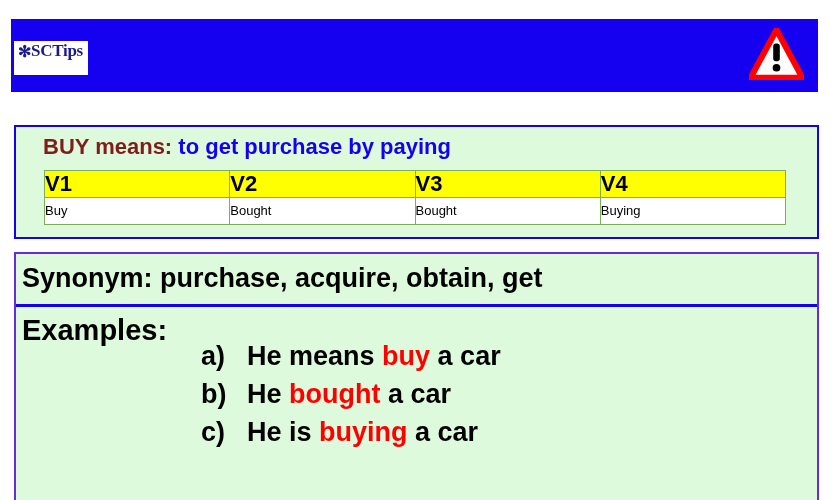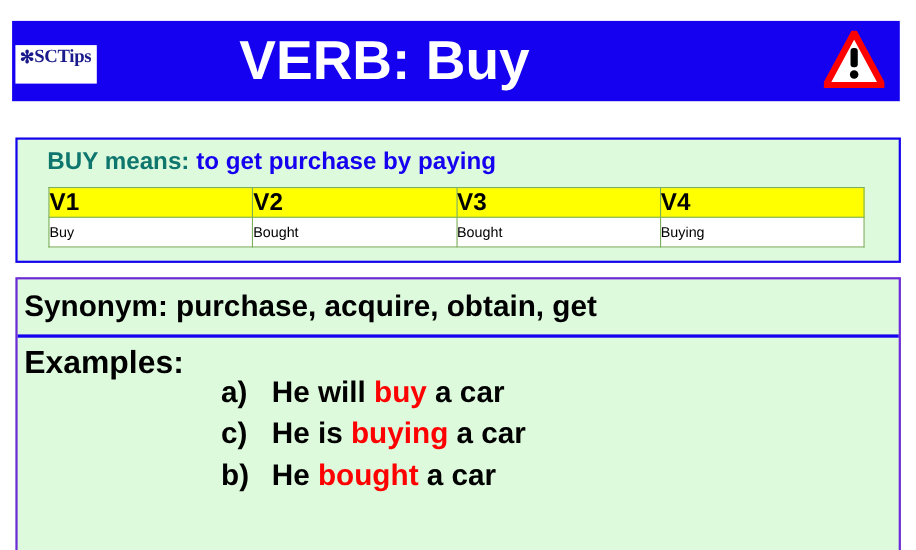--- a/index.html
+++ b/index.html
@@ -80,21 +80,21 @@
   }
   .means-line {
     position: absolute;
     left: 27px;
     top: 6px;
     font-size: 22px;
     font-weight: bold;
     line-height: 28px;
     white-space: nowrap;
   }
-  .means-label { color: #0f766e; }
+  .means-label { color: #7f1d1d; }
   .means-value { color: #1500f0; }
 
   .verb-table {
     position: absolute;
     left: 28px;
     top: 43px;
     width: 742px;
     border-collapse: collapse;
     table-layout: fixed;
   }
@@ -183,21 +183,20 @@
 </style>
 </head>
 <body>
 
 <div class="header-bar">
 
   <div class="brand-logo">
     <span class="brand-star">✻</span><span>SCTips</span>
   </div>
 
-  <div class="header-title">VERB: Buy</div>
 
   <svg class="warning-icon" viewBox="0 0 100 94">
     <polygon points="50,3 97,90 3,90" fill="#ffffff" stroke="#ff0000" stroke-width="11" stroke-linejoin="round"></polygon>
     <rect x="44" y="28" width="12" height="32" rx="5" fill="#000000"></rect>
     <circle cx="50" cy="72" r="7" fill="#000000"></circle>
   </svg>
 
 </div>
 
 <div class="panel-meaning">
@@ -232,24 +231,24 @@
 
   <div class="synonym-row">
     <div class="synonym-text">Synonym: purchase, acquire, obtain, get</div>
   </div>
 
   <div class="examples-wrap">
     <div class="examples-label">Examples:</div>
 
     <ul class="examples-list">
       <li>
-        <span class="ex-marker">a)</span><span>He will </span><span class="ex-highlight">buy</span><span> a car</span>
+        <span class="ex-marker">a)</span><span>He means </span><span class="ex-highlight">buy</span><span> a car</span>
+      </li>
+      <li>
+        <span class="ex-marker">b)</span><span>He </span><span class="ex-highlight">bought</span><span> a car</span>
       </li>
       <li>
         <span class="ex-marker">c)</span><span>He is </span><span class="ex-highlight">buying</span><span> a car</span>
       </li>
-      <li>
-        <span class="ex-marker">b)</span><span>He </span><span class="ex-highlight">bought</span><span> a car</span>
-      </li>
     </ul>
   </div>
 
 </div>
 
 </body></html>

